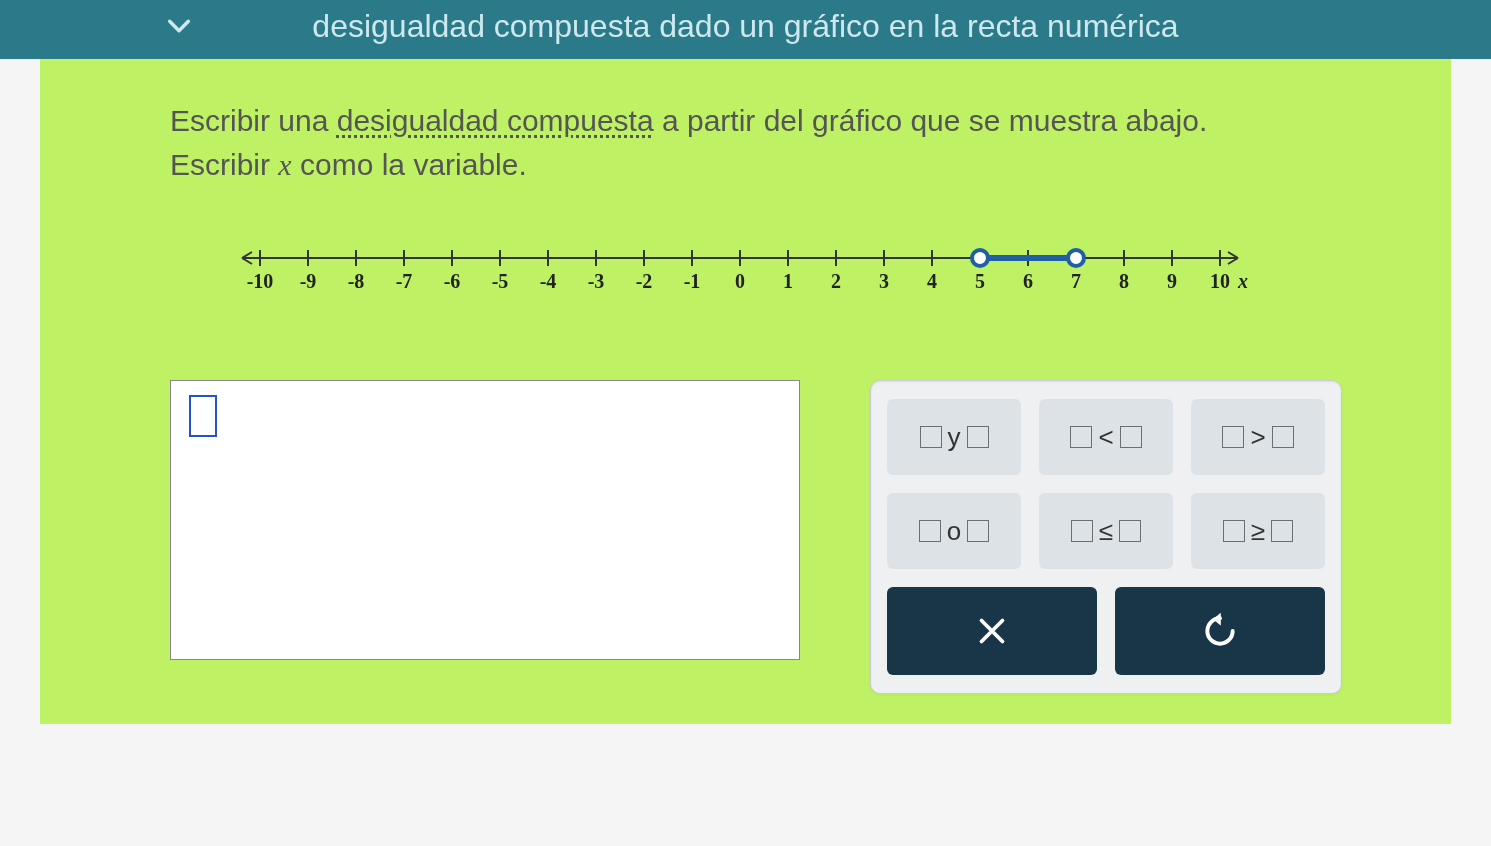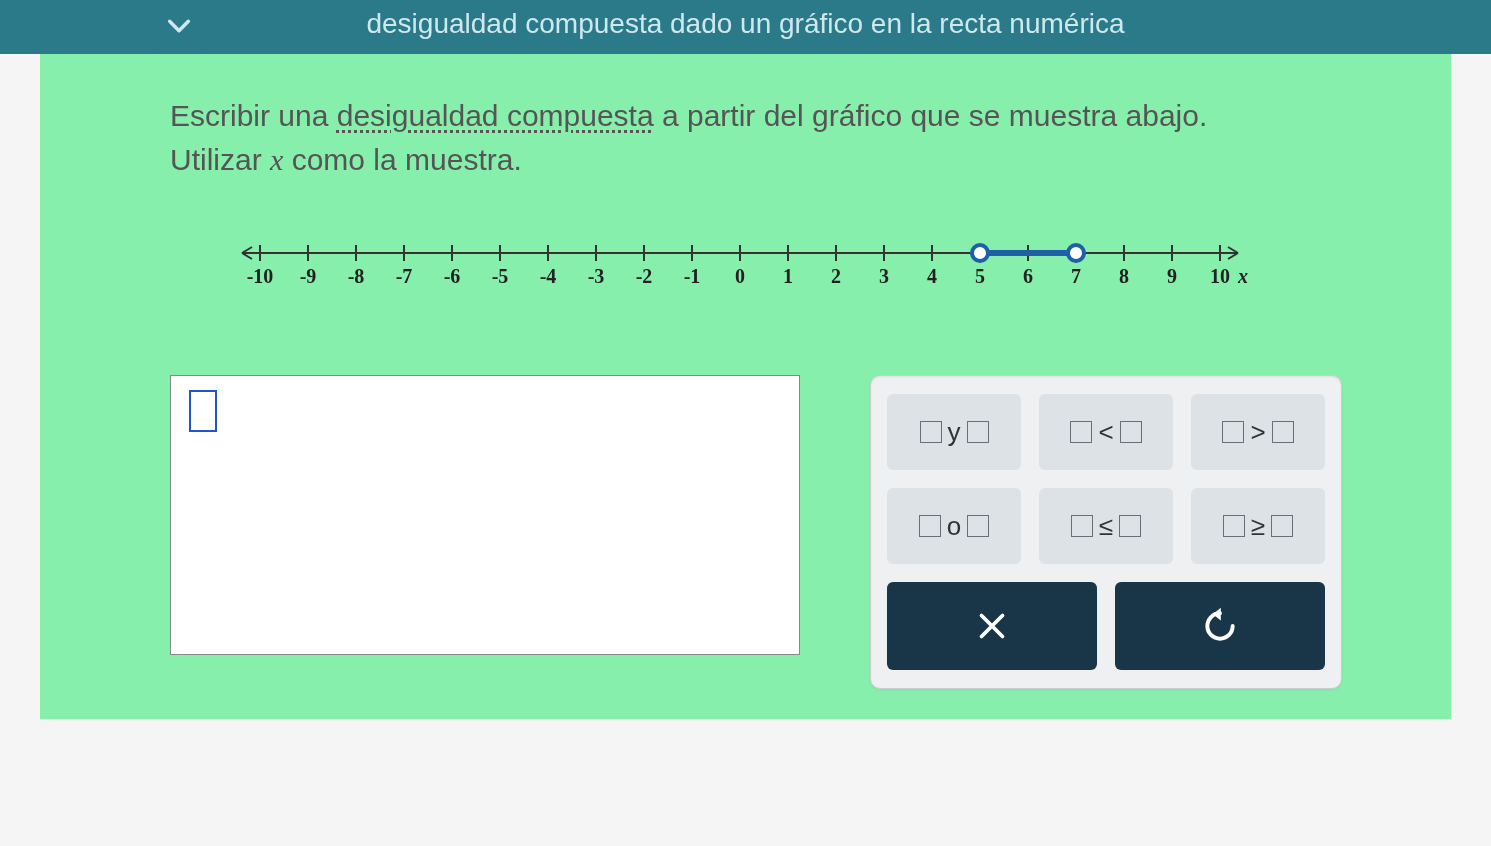--- a/index.html
+++ b/index.html
@@ -9,38 +9,38 @@
       width: 1491px;
       height: 846px;
       overflow: hidden;
     }
     .header-bar {
       background: #2a7a8a;
       color: #cfe8ed;
       padding: 8px 0 14px 0;
       position: relative;
       text-align: center;
-      font-size: 28px;
+      font-size: 32px;
     }
     .collapse-tab {
       position: absolute;
       left: 150px;
       top: 0;
       background: #2a7a8a;
       width: 58px;
       height: 52px;
       border-radius: 0 0 8px 8px;
       display: flex;
       align-items: center;
       justify-content: center;
       cursor: pointer;
       z-index: 2;
     }
     .content {
-      background: #86efac;
+      background: #bef264;
       margin: 0 40px;
       padding: 40px 50px 30px 130px;
       position: relative;
     }
     .instruction {
       font-size: 30px;
       color: #555;
       line-height: 1.45;
       margin-bottom: 34px;
     }
@@ -136,21 +136,21 @@
 </div>
 <div class="collapse-tab">
   <svg width="28" height="28" viewBox="0 0 24 24">
     <path d="M4 8 L12 16 L20 8" fill="none" stroke="#cfe8ed" stroke-width="3" stroke-linecap="round" stroke-linejoin="round"></path>
   </svg>
 </div>
 
 <div class="content">
   <div class="instruction">
     <span>Escribir una </span><span class="underline">desigualdad compuesta</span><span> a partir del gráfico que se muestra abajo.</span><br>
-    <span>Utilizar </span><span class="varx">x</span><span> como la muestra.</span>
+    <span>Escribir </span><span class="varx">x</span><span> como la variable.</span>
   </div>
 
   <div class="numberline-wrap">
     <svg id="numberline" width="1020" height="90" viewBox="0 0 1020 90">
         <line x1="12" y1="38" x2="1008" y2="38" stroke="#333" stroke-width="2"></line>
         <path d="M 12 38 l 10 -6 m -10 6 l 10 6" stroke="#333" stroke-width="2" fill="none"></path>
         <path d="M 1008 38 l -10 -6 m 10 6 l -10 6" stroke="#333" stroke-width="2" fill="none"></path>
         <line x1="30" y1="30" x2="30" y2="46" stroke="#333" stroke-width="2"></line>
         <text x="30" y="68" text-anchor="middle" font-size="20" font-family="Times New Roman, serif" fill="#222">-10</text>
         <line x1="78" y1="30" x2="78" y2="46" stroke="#333" stroke-width="2"></line>

